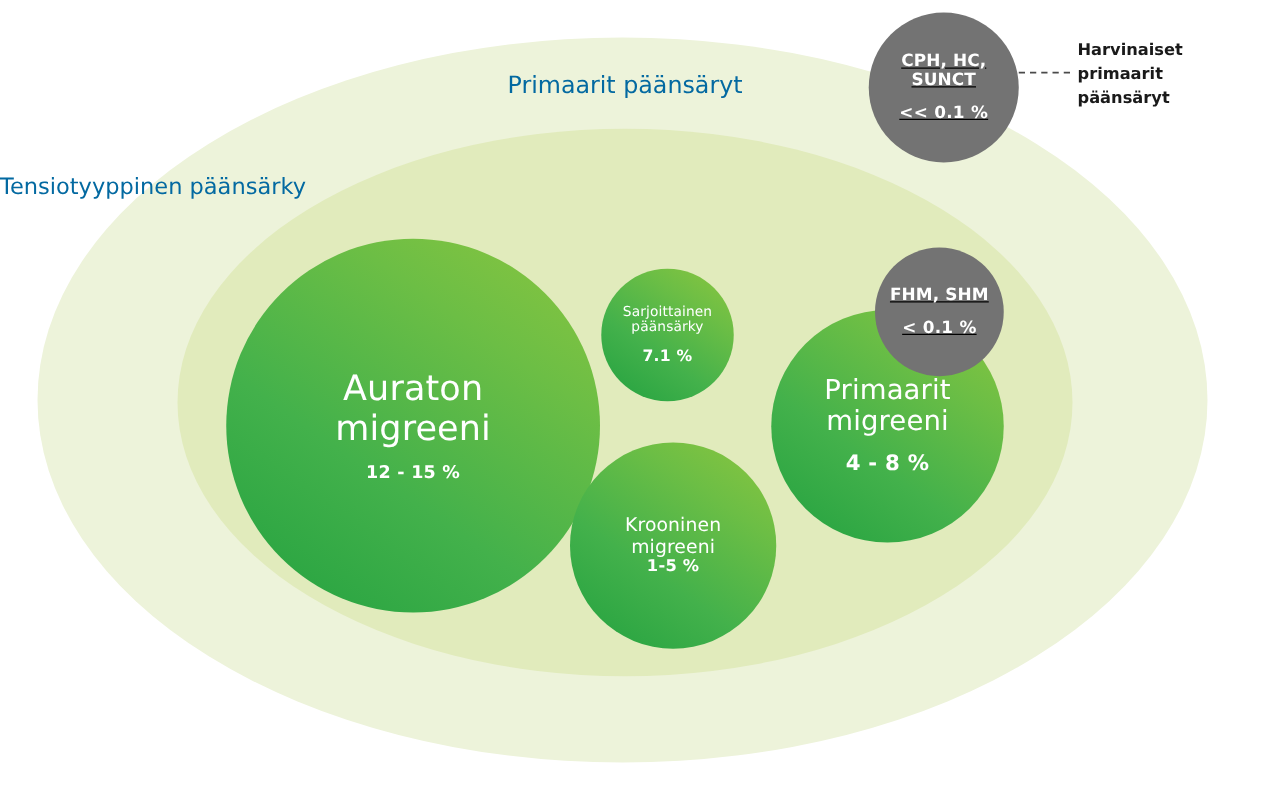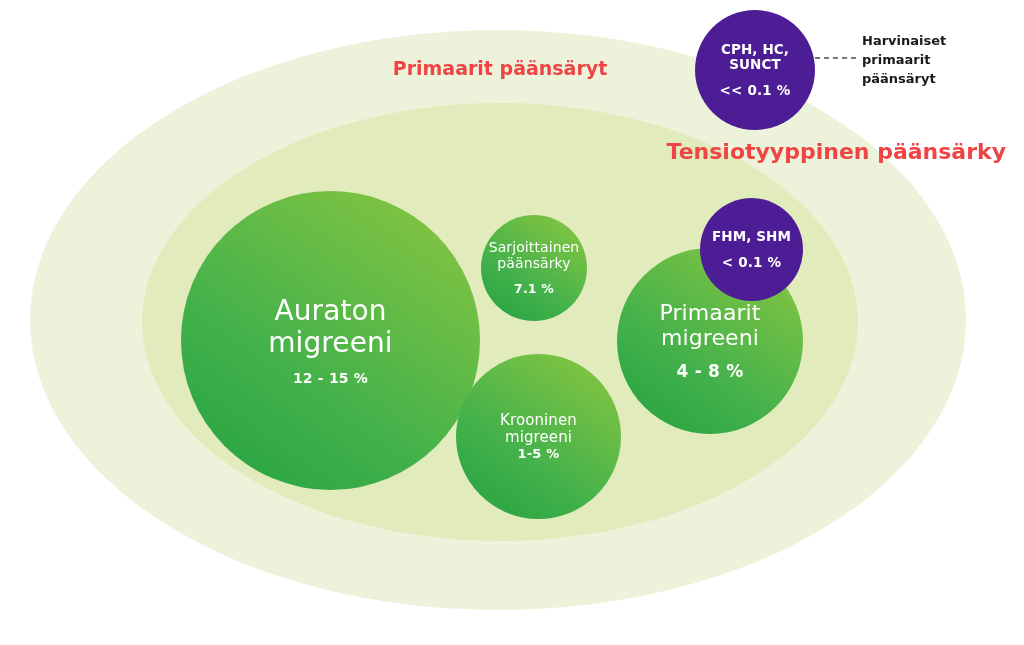--- a/index.html
+++ b/index.html
@@ -12,50 +12,50 @@
   #stage{position:relative;width:1024px;height:645px;}
   svg.layer{position:absolute;left:0;top:0;width:1024px;height:645px;}
 
   .bubble{position:absolute;border-radius:50%;display:flex;flex-direction:column;
           align-items:center;justify-content:center;text-align:center;}
   .bubble .name{color:#ffffff;font-weight:400;line-height:1.12;letter-spacing:.1px;}
   .bubble .pct{color:#ffffff;font-weight:700;letter-spacing:.2px;}
 
   
   .grad{background:linear-gradient(215deg,#8CC63F 0%,#6CBE45 28%,#43B14B 62%,#22A13F 100%);}
-  .darkg{background:#4c1d95;}
+  .darkg{background:#737373;text-decoration:underline;}
 
   
   #b-auraton{left:181px;top:191px;width:299px;height:299px;}
   #b-auraton .name{font-size:28px;}
   #b-auraton .pct{font-size:14px;margin-top:12px;}
 
   #b-sarjoittainen{left:481px;top:215px;width:106px;height:106px;}
-  #b-sarjoittainen .name{font-size:14px;}
+  #b-sarjoittainen .name{font-size:11px;}
   #b-sarjoittainen .pct{font-size:12.5px;margin-top:9px;}
 
   #b-krooninen{left:456px;top:354px;width:165px;height:165px;}
   #b-krooninen .name{font-size:15px;}
   #b-krooninen .pct{font-size:13px;}
 
   #b-aurallinen{left:617px;top:248px;width:186px;height:186px;}
   #b-aurallinen .name{font-size:22px;}
   #b-aurallinen .pct{font-size:17px;margin-top:11px;}
 
   #b-fhm{left:700px;top:198px;width:103px;height:103px;text-align:center;}
   #b-fhm .name{font-size:13.5px;font-weight:700;}
   #b-fhm .pct{font-size:13.5px;margin-top:9px;}
 
   #b-cph{left:695px;top:10px;width:120px;height:120px;}
   #b-cph .name{font-size:13.5px;font-weight:700;}
   #b-cph .pct{font-size:13.5px;margin-top:10px;}
 
-  .ring-label{position:absolute;color:#ef4444;font-weight:700;white-space:nowrap;}
+  .ring-label{position:absolute;color:#0369a1;font-weight:400;white-space:nowrap;}
   #lbl-primaarit{left:0;top:57px;width:1000px;text-align:center;font-size:19px;}
-  #lbl-tensio{left:0;top:139px;width:1006px;text-align:right;font-size:22px;}
+  #lbl-tensio{left:0;top:139px;width:1006px;text-align:left;font-size:18px;}
 
   #annotation{position:absolute;left:862px;top:32px;width:150px;
       color:#1A1A1A;font-size:13px;font-weight:700;line-height:1.45;}
   #annotation div{white-space:nowrap;}
 </style>
 </head>
 <body>
 
 <div id="stage">
 

